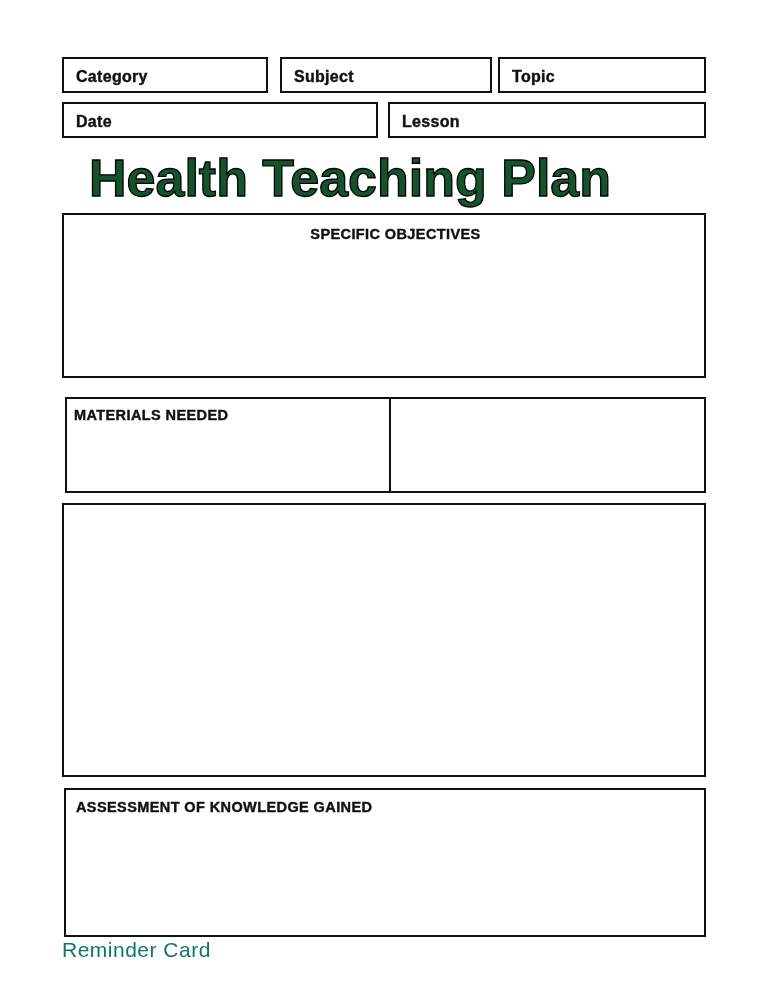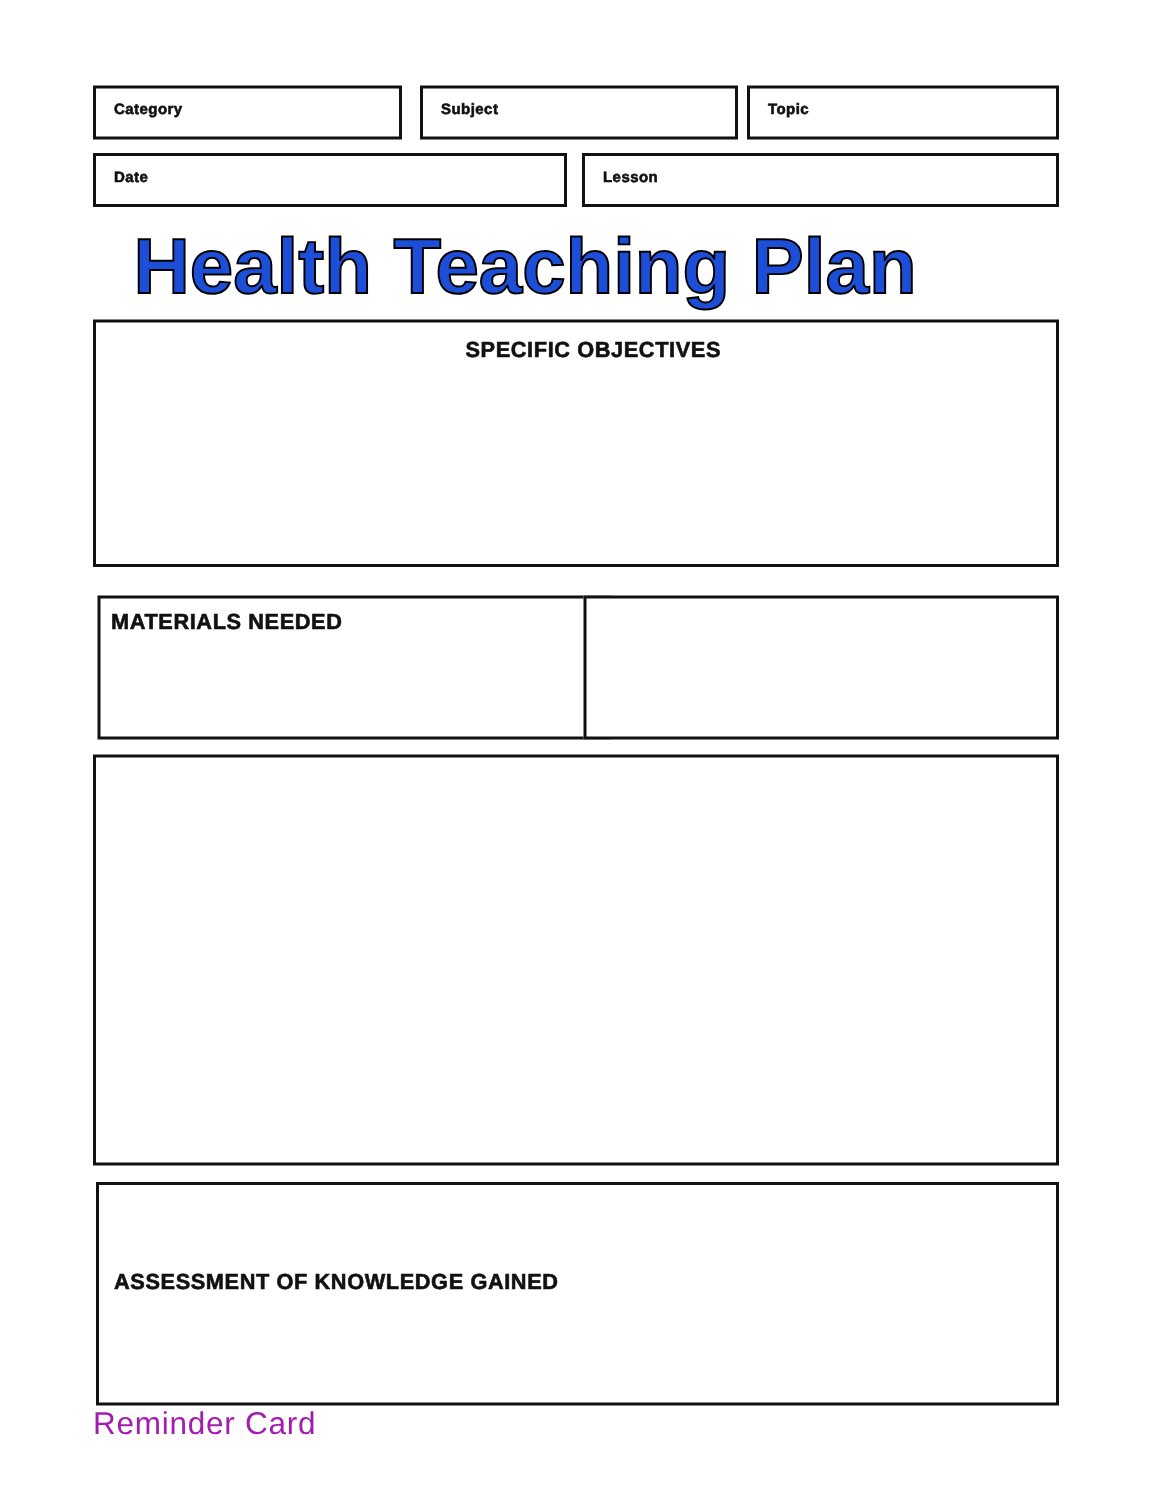--- a/index.html
+++ b/index.html
@@ -14,21 +14,21 @@
     overflow: hidden;
   }
   .box {
     position: absolute;
     border: 2.5px solid #111111;
     background: #ffffff;
   }
   .field-label {
     display: block;
     padding: 9px 0 0 12px;
-    font-size: 10px;
+    font-size: 16px;
     font-weight: bold;
     letter-spacing: 0.3px;
     -webkit-text-stroke: 0.4px #111111;
     white-space: nowrap;
   }
   .section-label {
     display: block;
     font-size: 14.5px;
     font-weight: bold;
     letter-spacing: 0.4px;
@@ -49,50 +49,50 @@
     position: absolute;
     left: 0;
     top: 148px;
     width: 700px;
     text-align: center;
     font-size: 52px;
     line-height: 60px;
     font-weight: bold;
     letter-spacing: 0px;
     -webkit-text-stroke: 1.3px #000000;
-    color: #1d4ed8;
+    color: #14532d;
   }
 
   
   #s-specific   { left: 62px; top: 213px; width: 644px; height: 165px; }
   #s-materials  { left: 65px; top: 397px; width: 343px; height: 96px;  }
   #s-learning   { left: 389px; top: 397px; width: 317px; height: 96px; }
   #s-content    { left: 62px; top: 503px; width: 644px; height: 274px; }
   #s-assessment { left: 64px; top: 788px; width: 642px; height: 149px; }
 
   #s-specific   .section-label { padding: 11px 0 0 23px; text-align: center; }
   #s-materials  .section-label { padding: 8px 0 0 7px; }
   #s-learning   .section-label { padding: 8px 0 0 11px; }
   #s-content    .section-label { padding: 9px 0 0 1px; letter-spacing: 1px; }
-  #s-assessment .section-label { padding: 9px 12px 0 10px; margin-top: 48px; }
+  #s-assessment .section-label { padding: 9px 12px 0 10px; }
   #s-specific .write-area   { top: 34px; }
   #s-materials .write-area  { top: 30px; }
   #s-learning .write-area   { top: 30px; }
   #s-content .write-area    { top: 32px; }
   #s-assessment .write-area { top: 32px; }
 
   
   .footer {
     position: absolute;
     left: 62px;
     top: 938px;
     font-size: 21px;
     font-weight: 400;
     letter-spacing: 0.5px;
-    color: #a21caf;
+    color: #0f766e;
   }
 </style>
 </head>
 <body>
 
 <div class="page">
 
   <div class="box" id="f-category">
     <span class="field-label">Category</span>
   </div>

